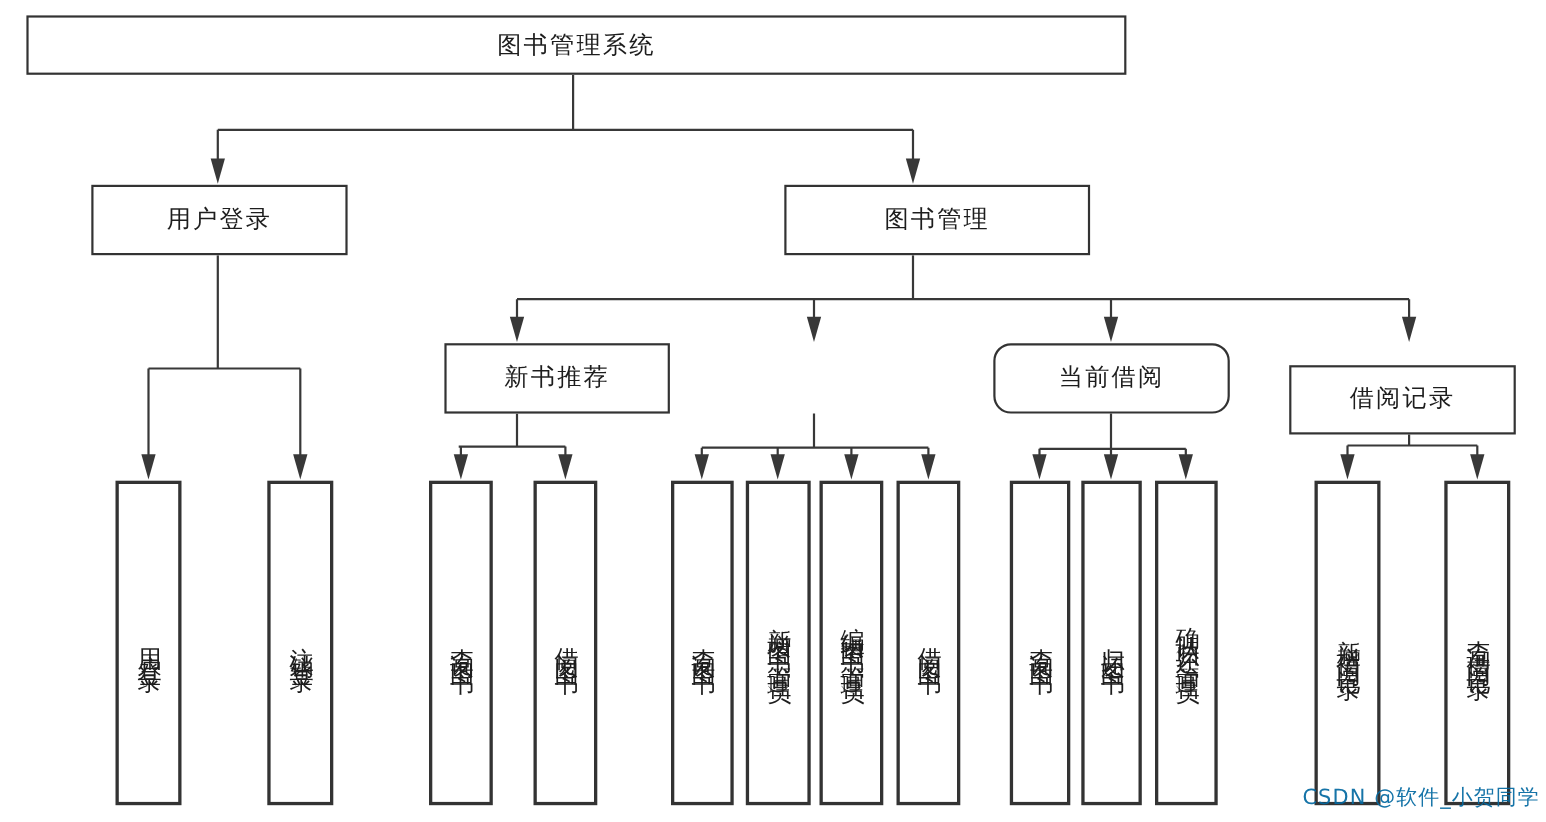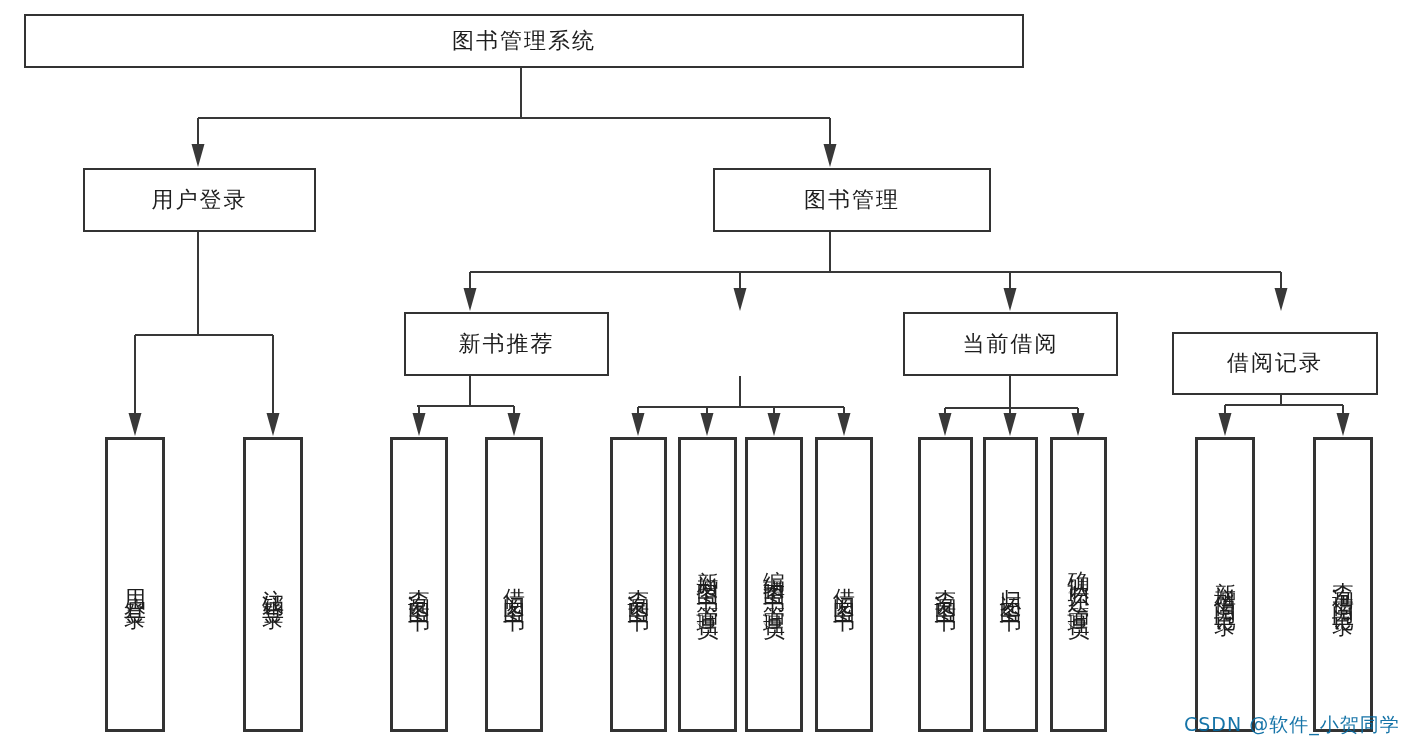--- a/index.html
+++ b/index.html
@@ -90,21 +90,21 @@
   <div class="box" style="left:83px; top:168px; width:233px; height:64px;">
     <span>用户登录</span>
   </div>
   <div class="box" style="left:713px; top:168px; width:278px; height:64px;">
     <span>图书管理</span>
   </div>
 
   <div class="box" style="left:362px; top:312px; width:205px; height:64px;margin-left:42px;">
     <span>新书推荐</span>
   </div>
-  <div class="box" style="left:903px; top:312px; width:215px; height:64px;">
+  <div class="box" style="left:903px; top:312px; width:215px; height:64px;border-radius:16px;">
     <span>当前借阅</span>
   </div>
   <div class="box" style="left:1172px; top:332px; width:206px; height:63px;">
     <span>借阅记录</span>
   </div>
 
   <div class="box vbox" style="left:105px; top:437px; width:60px; height:295px;">
     <span>用户登录</span>
   </div>
   <div class="box vbox" style="left:243px; top:437px; width:60px; height:295px;">

